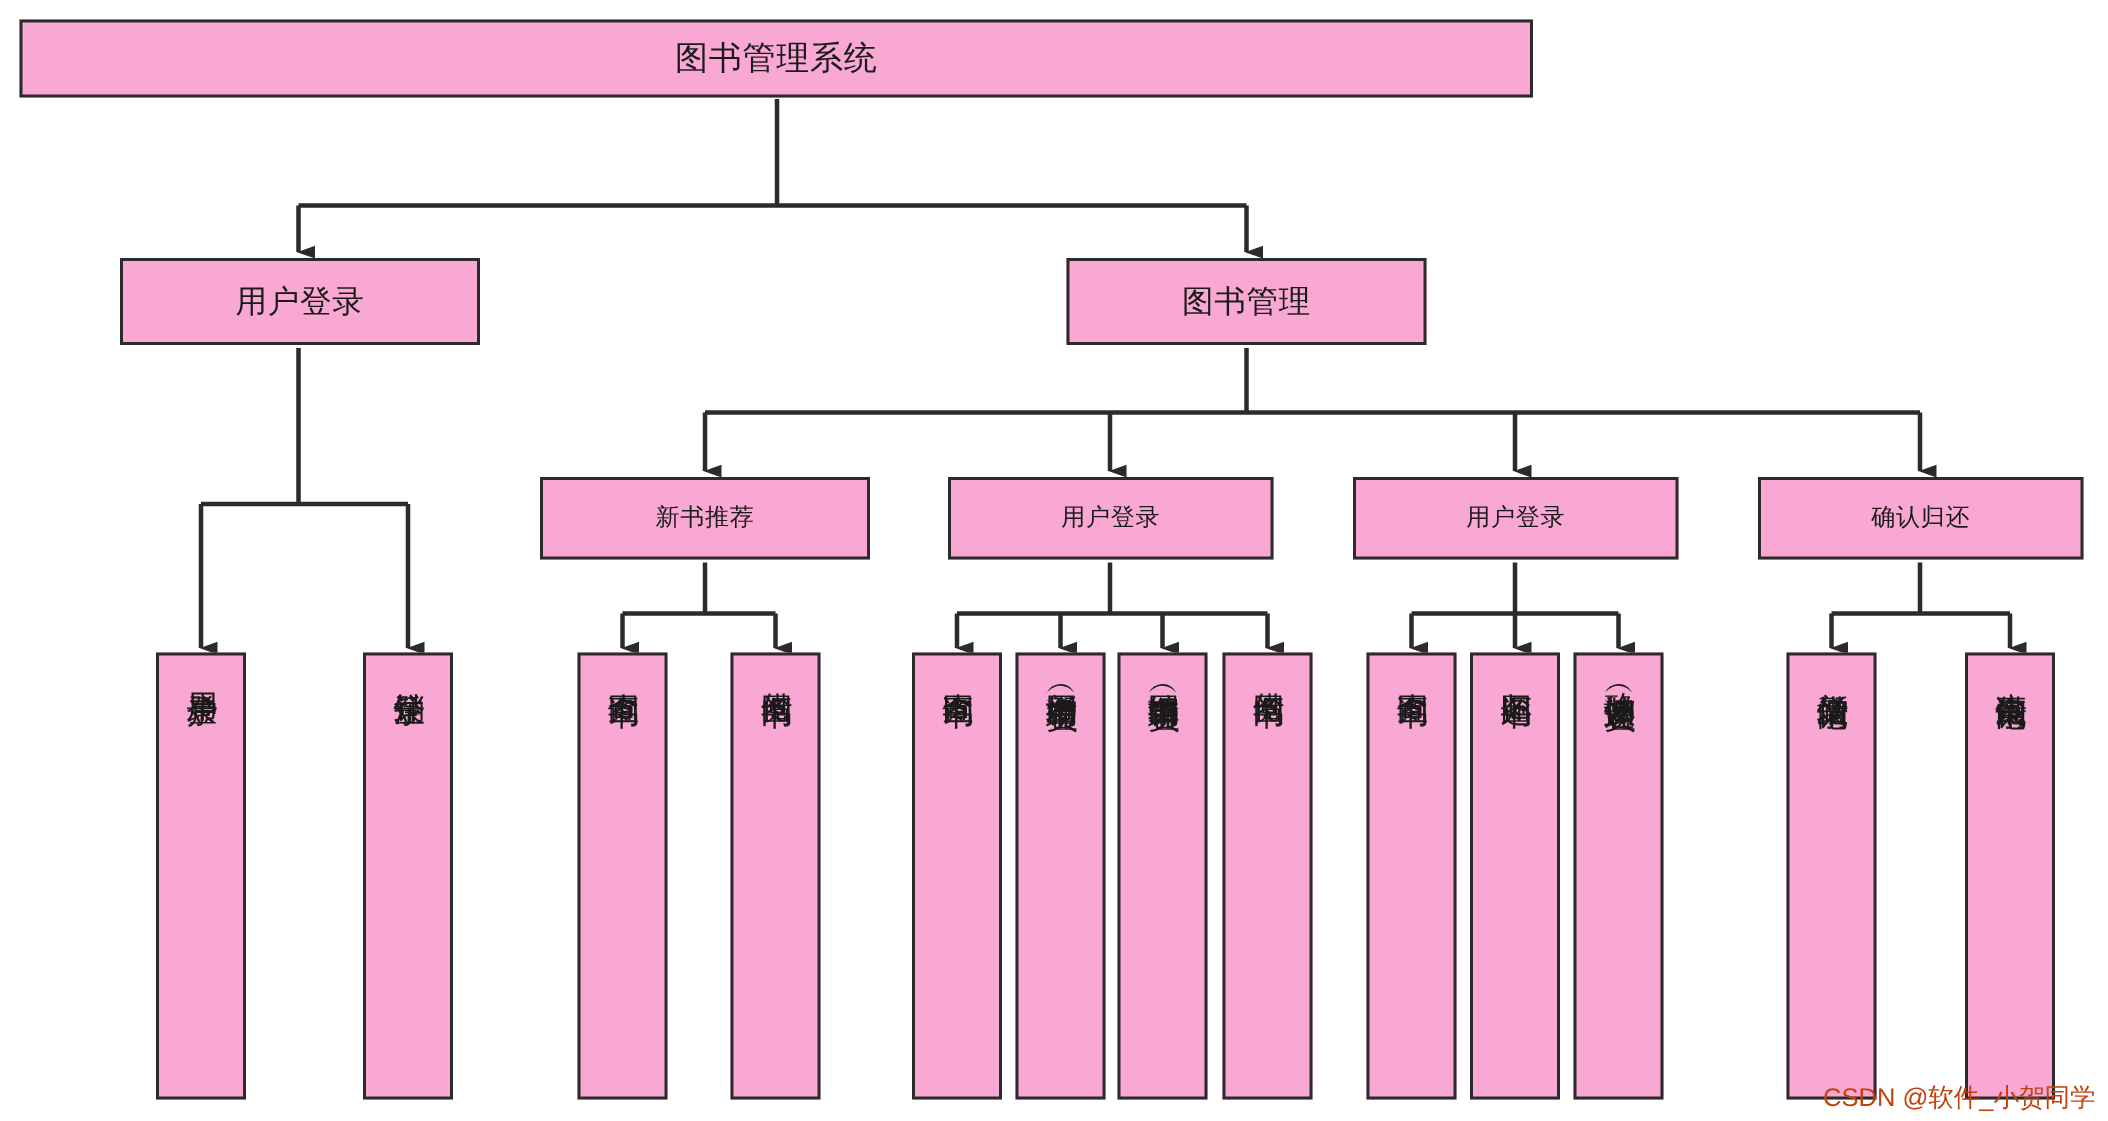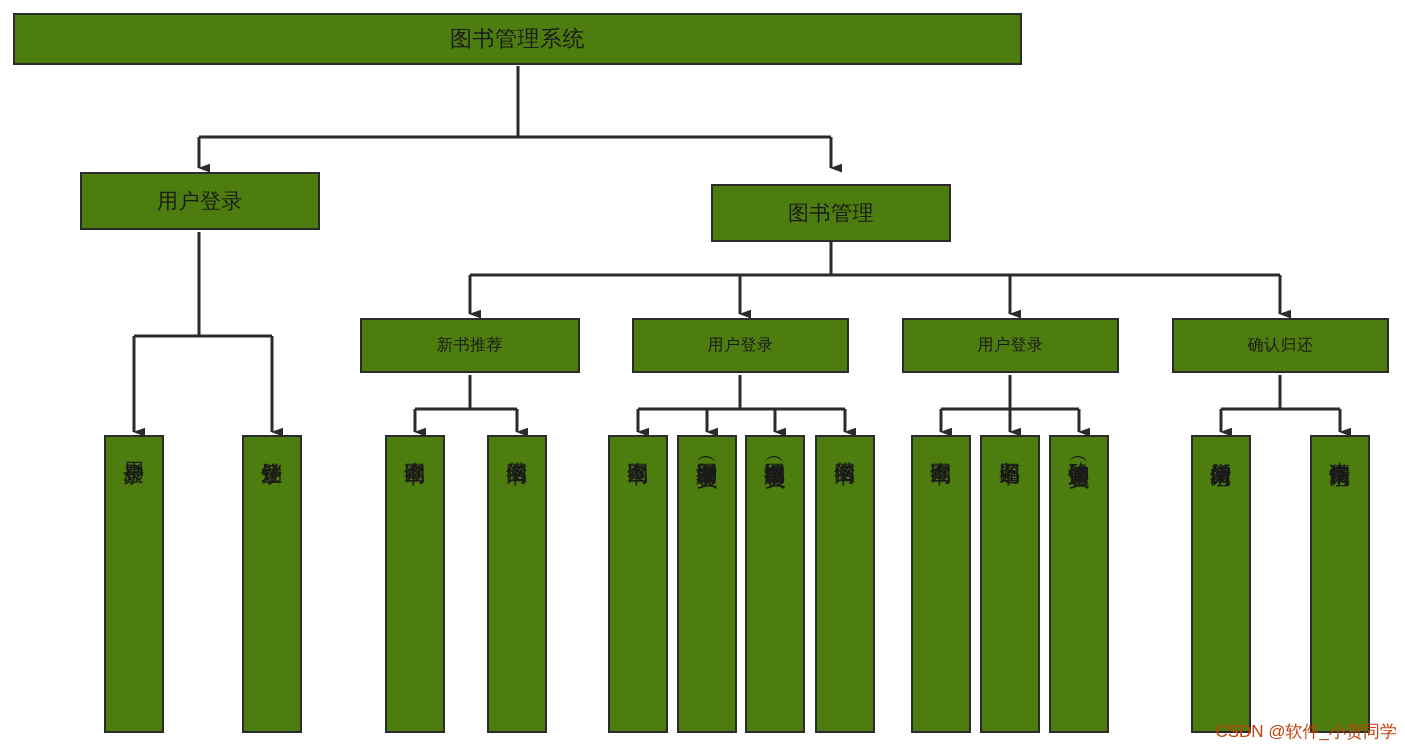--- a/index.html
+++ b/index.html
@@ -21,21 +21,21 @@
     position: absolute;
     left: 0;
     top: 0;
     width: 1405px;
     height: 747px;
   }
   .node-box {
     position: absolute;
     box-sizing: border-box;
     border: 2px solid #2b2b2b;
-    background: #4d7c0f;
+    background: #f9a8d4;
     display: flex;
     align-items: center;
     justify-content: center;
   }
   .node-label {
     color: #1a1a1a;
     white-space: nowrap;
     letter-spacing: 0.5px;
   }
   .node-root .node-label { font-size: 22px; }
@@ -120,21 +120,21 @@
     </g>
   </svg>
 
   <div class="node-box node-root" style="left:13px; top:13px; width:1009px; height:52px;">
     <span class="node-label">图书管理系统</span>
   </div>
 
   <div class="node-box node-l1" style="left:80px; top:172px; width:240px; height:58px;">
     <span class="node-label">用户登录</span>
   </div>
-  <div class="node-box node-l1" style="left:711px; top:184px; width:240px; height:58px;">
+  <div class="node-box node-l1" style="left:711px; top:172px; width:240px; height:58px;">
     <span class="node-label">图书管理</span>
   </div>
 
   <div class="node-box node-l2" style="left:360px; top:318px; width:220px; height:55px;">
     <span class="node-label">新书推荐</span>
   </div>
   <div class="node-box node-l2" style="left:632px; top:318px; width:217px; height:55px;">
     <span class="node-label">用户登录</span>
   </div>
   <div class="node-box node-l2" style="left:902px; top:318px; width:217px; height:55px;">

